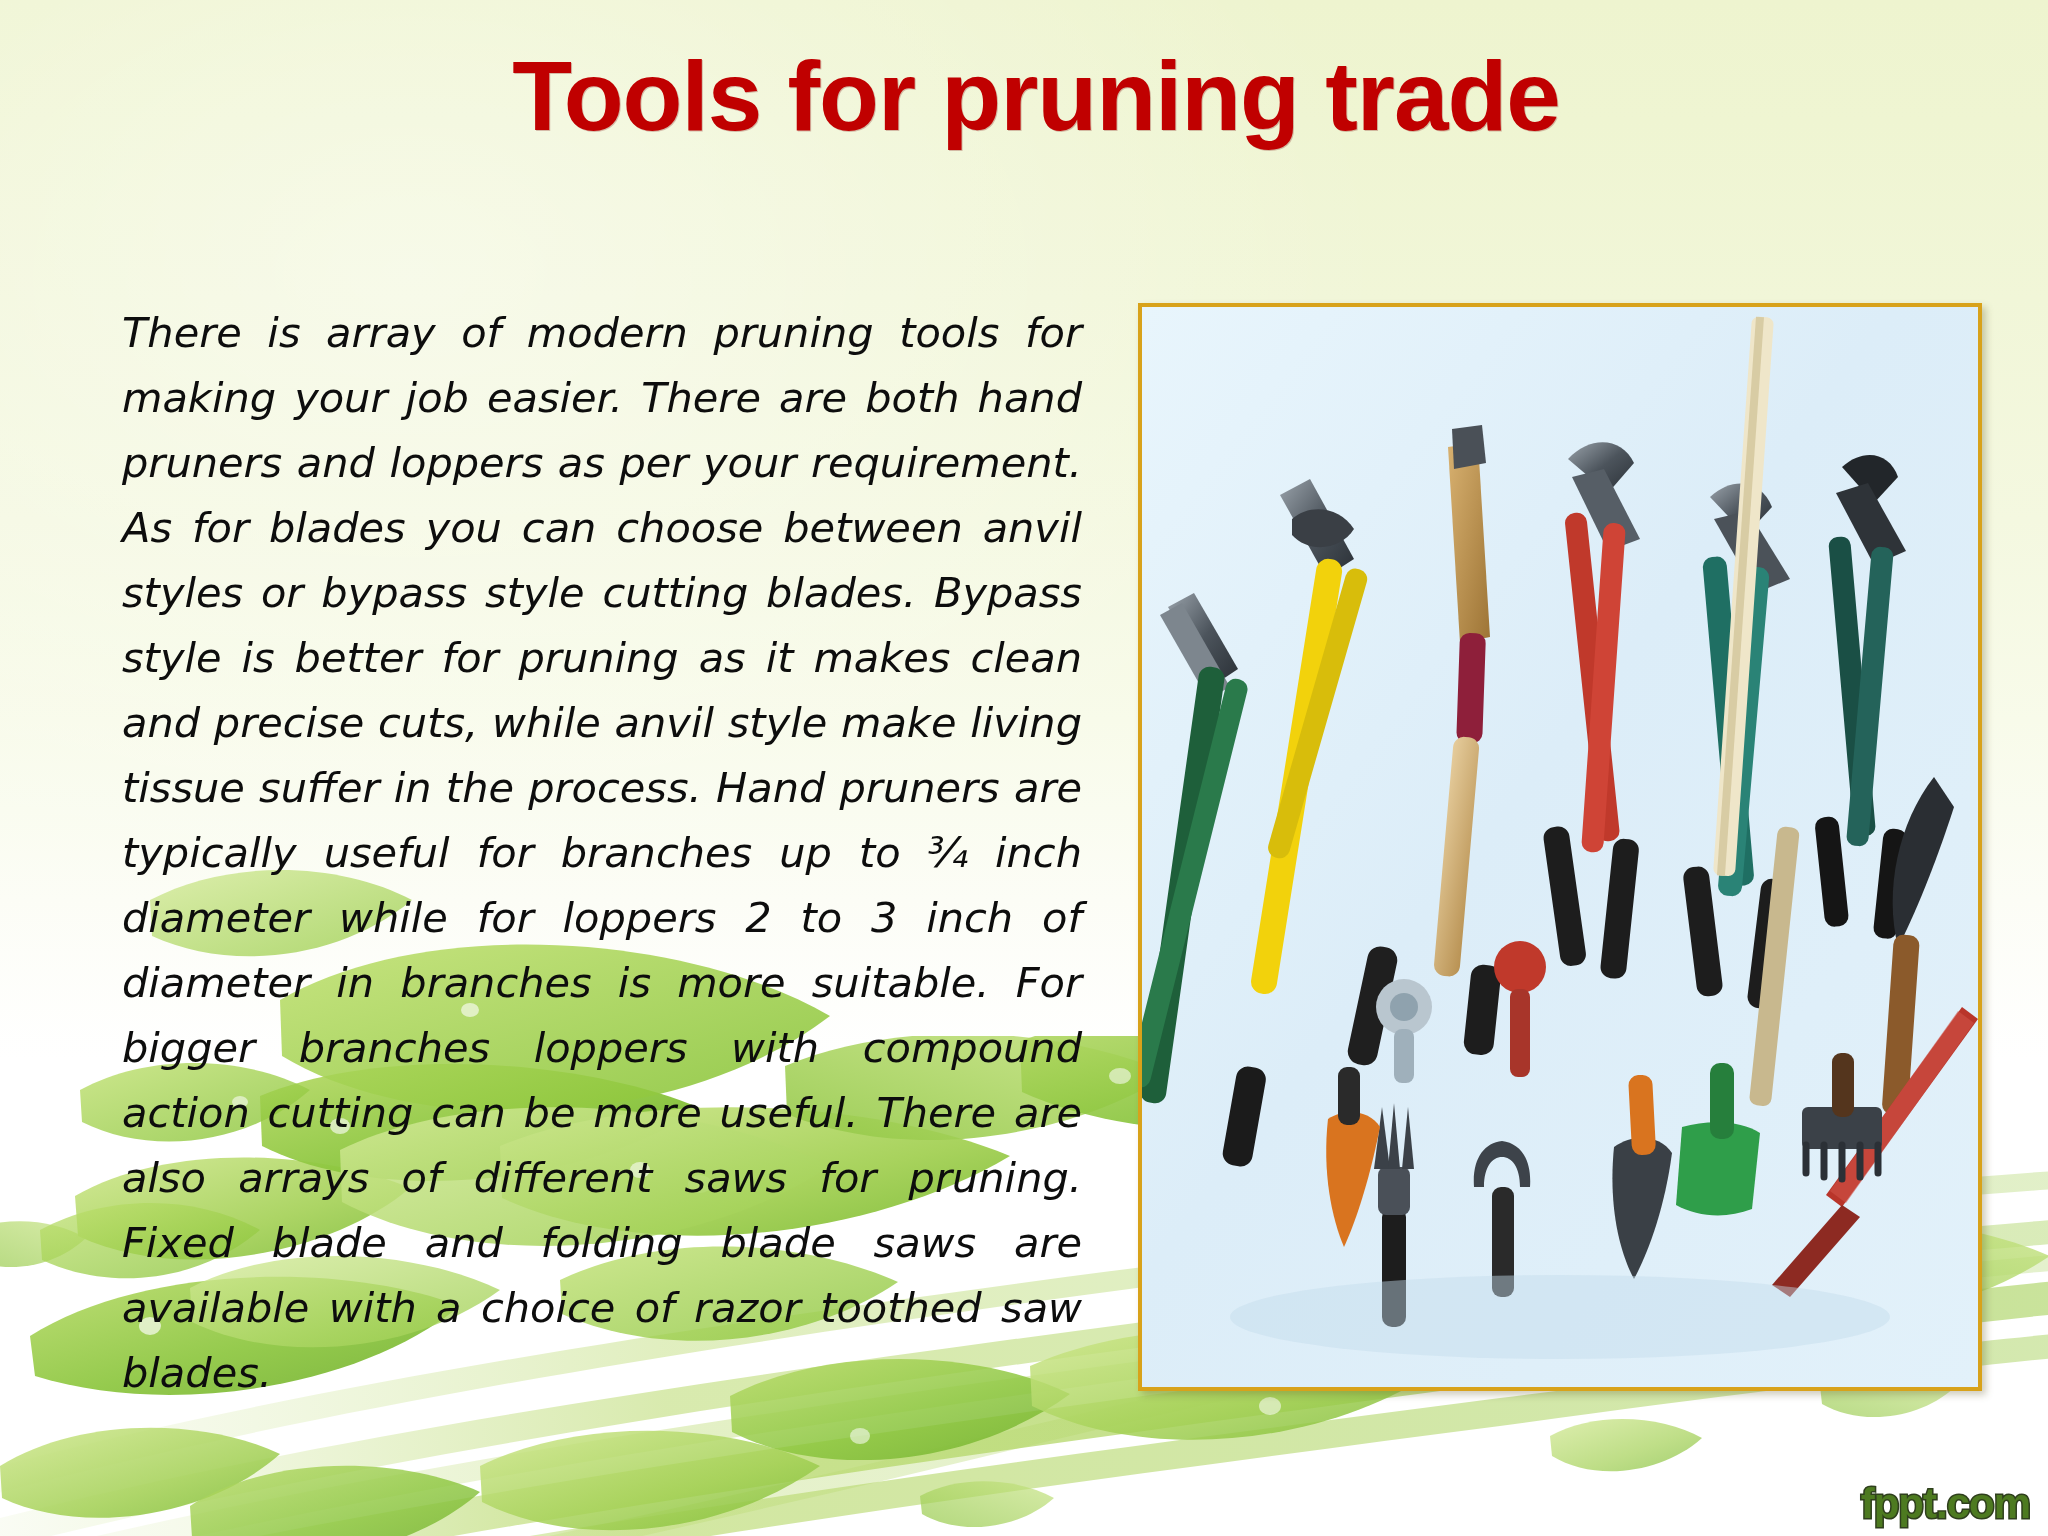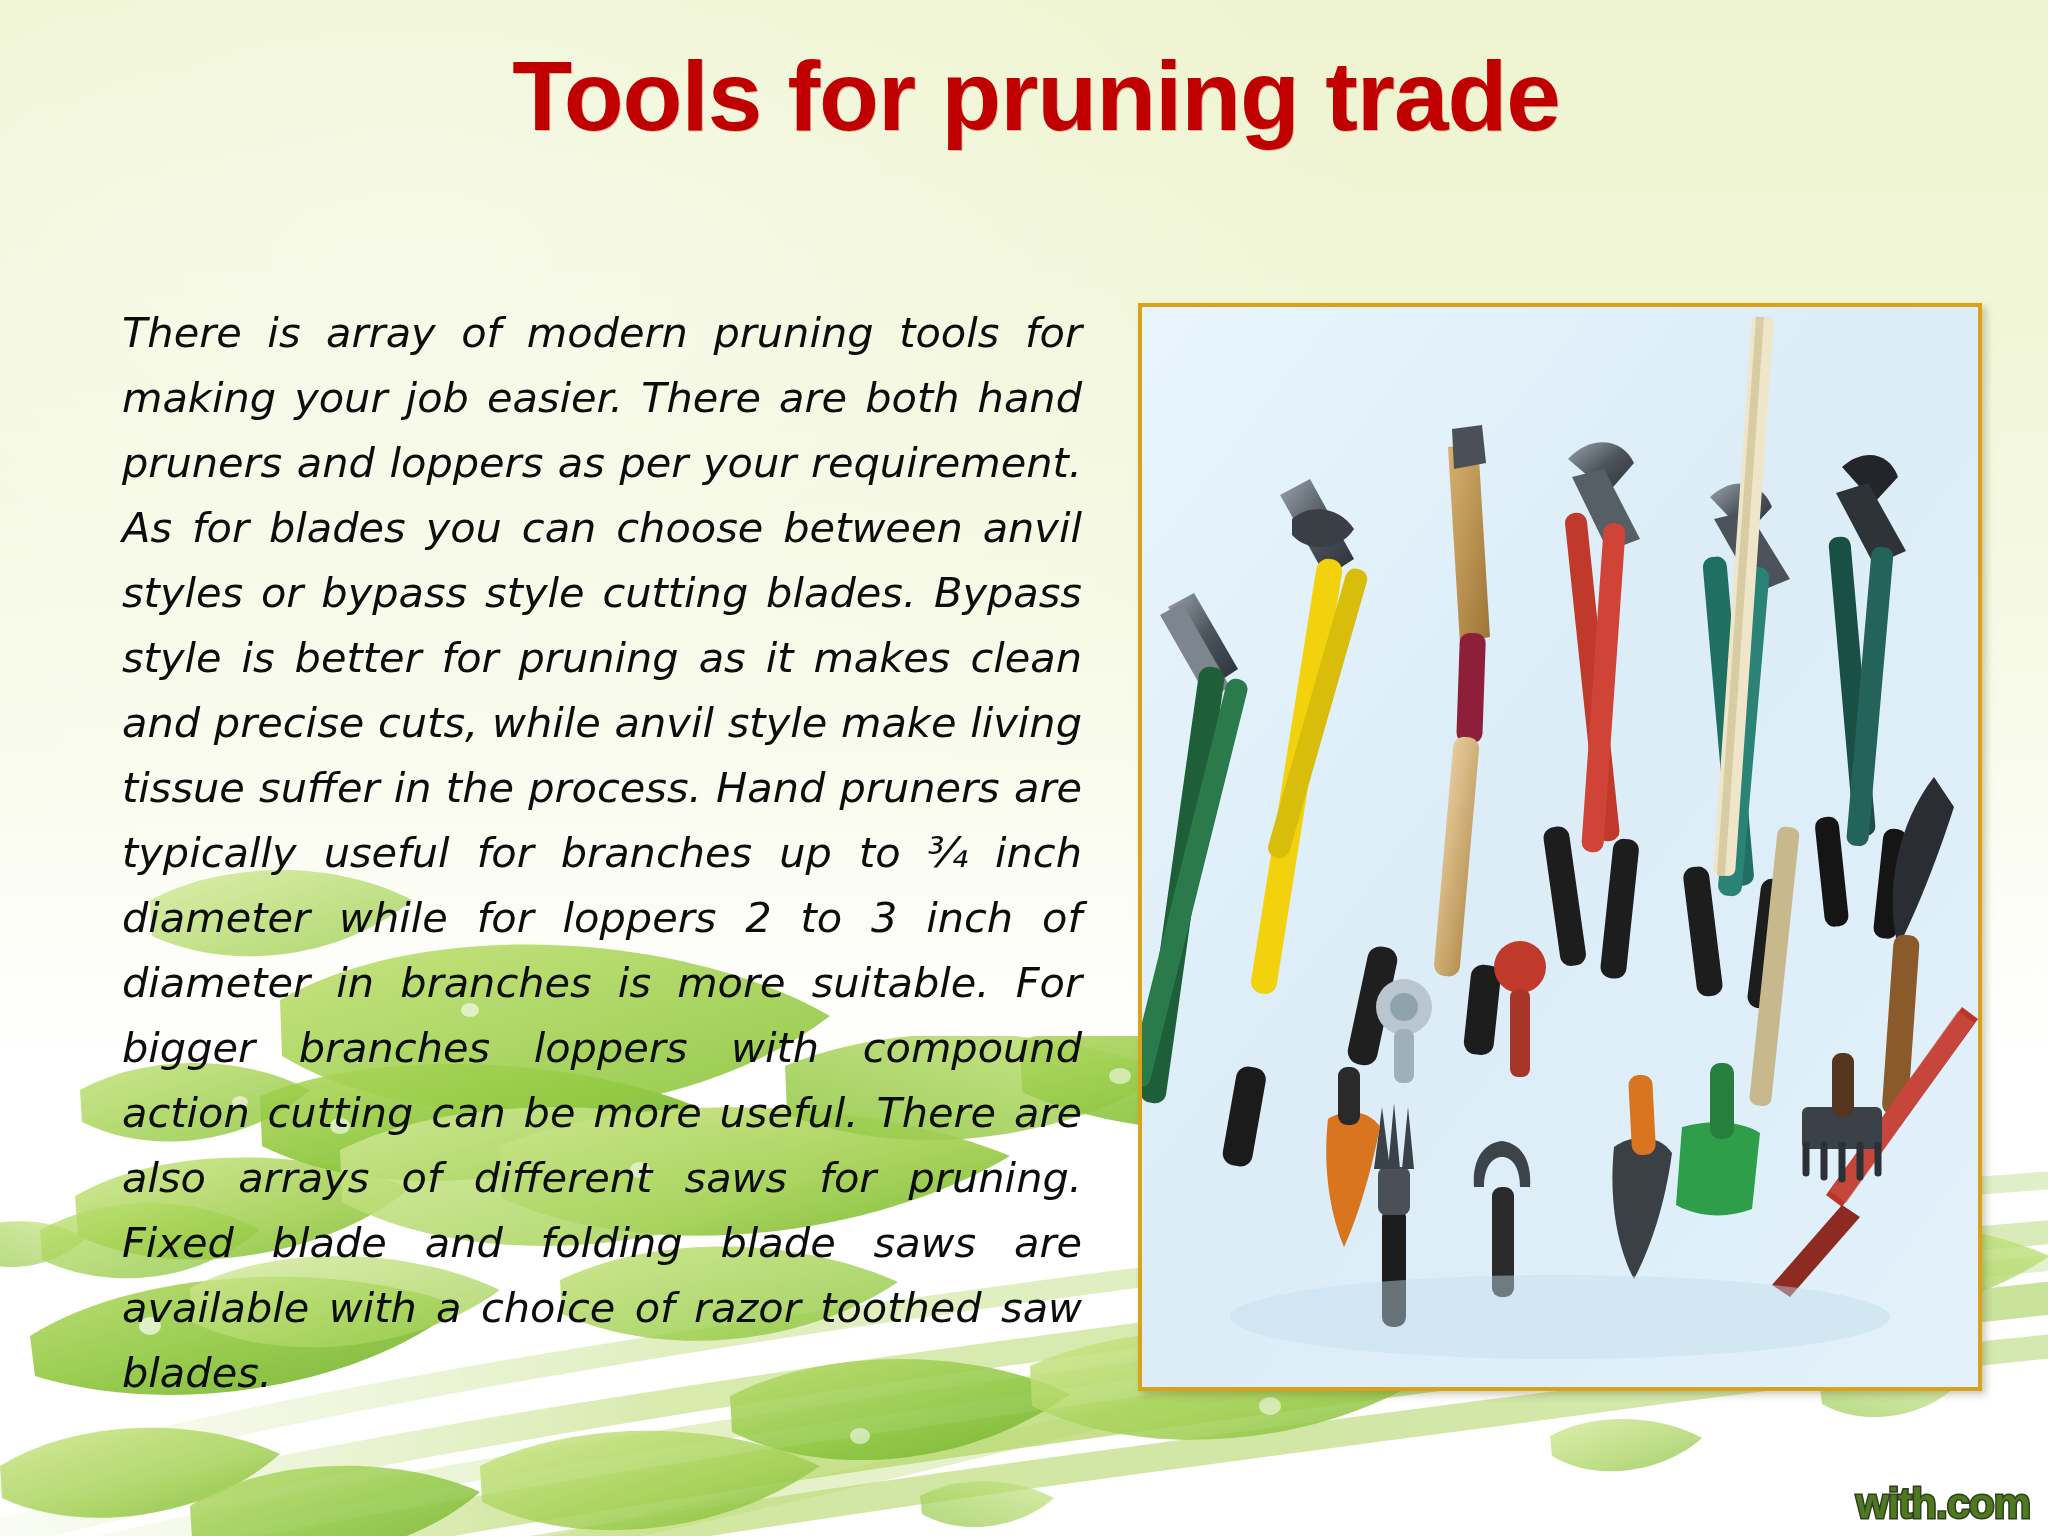--- a/index.html
+++ b/index.html
@@ -360,15 +360,15 @@
         <g>
           <circle cx="378" cy="660" r="26" fill="#c0392b"></circle>
           <rect x="368" y="682" width="20" height="88" rx="8" fill="#a8352a"></rect>
         </g>
 
         <ellipse cx="418" cy="1010" rx="330" ry="42" fill="#c4dcea" opacity="0.45"></ellipse>
       </svg>
     </div>
   </div>
 
-  <div class="watermark">with.com</div>
+  <div class="watermark">fppt.com</div>
 
 </div>
 
 </body></html>

